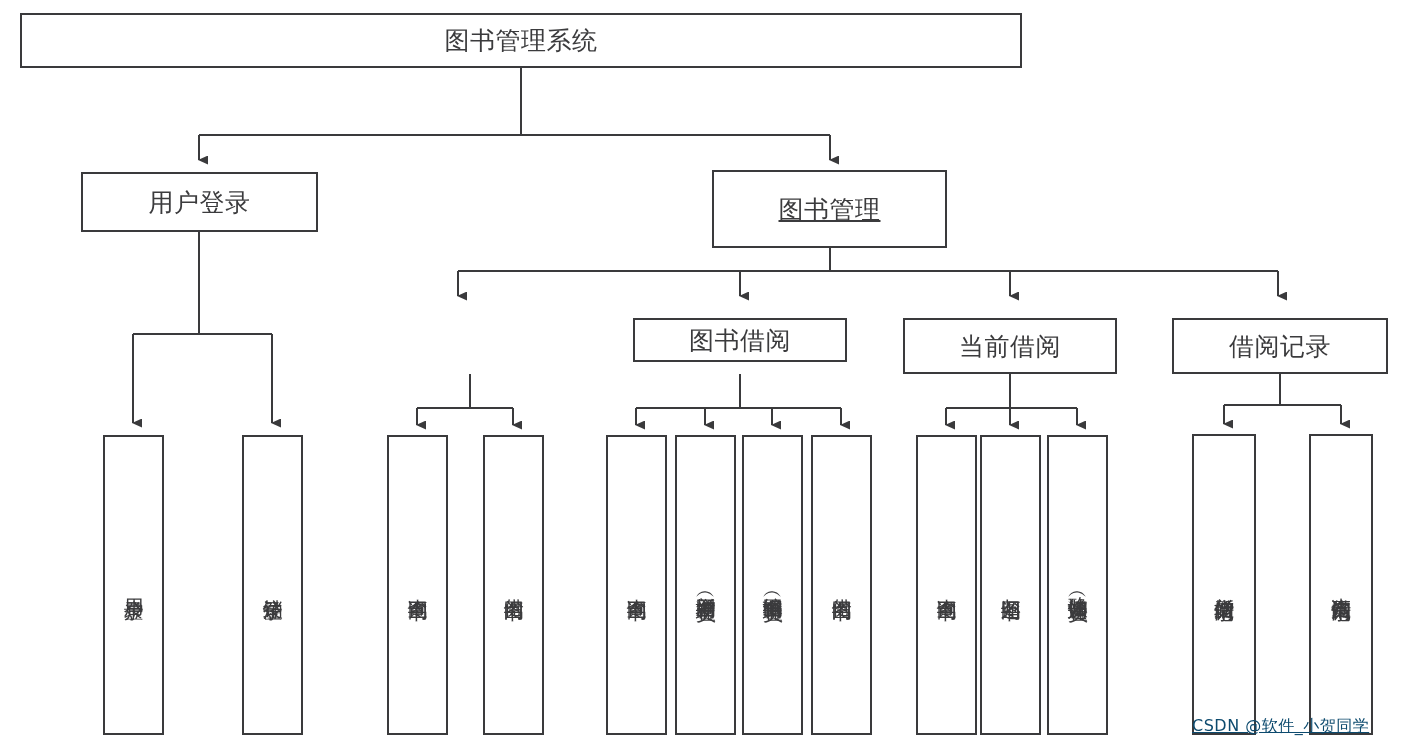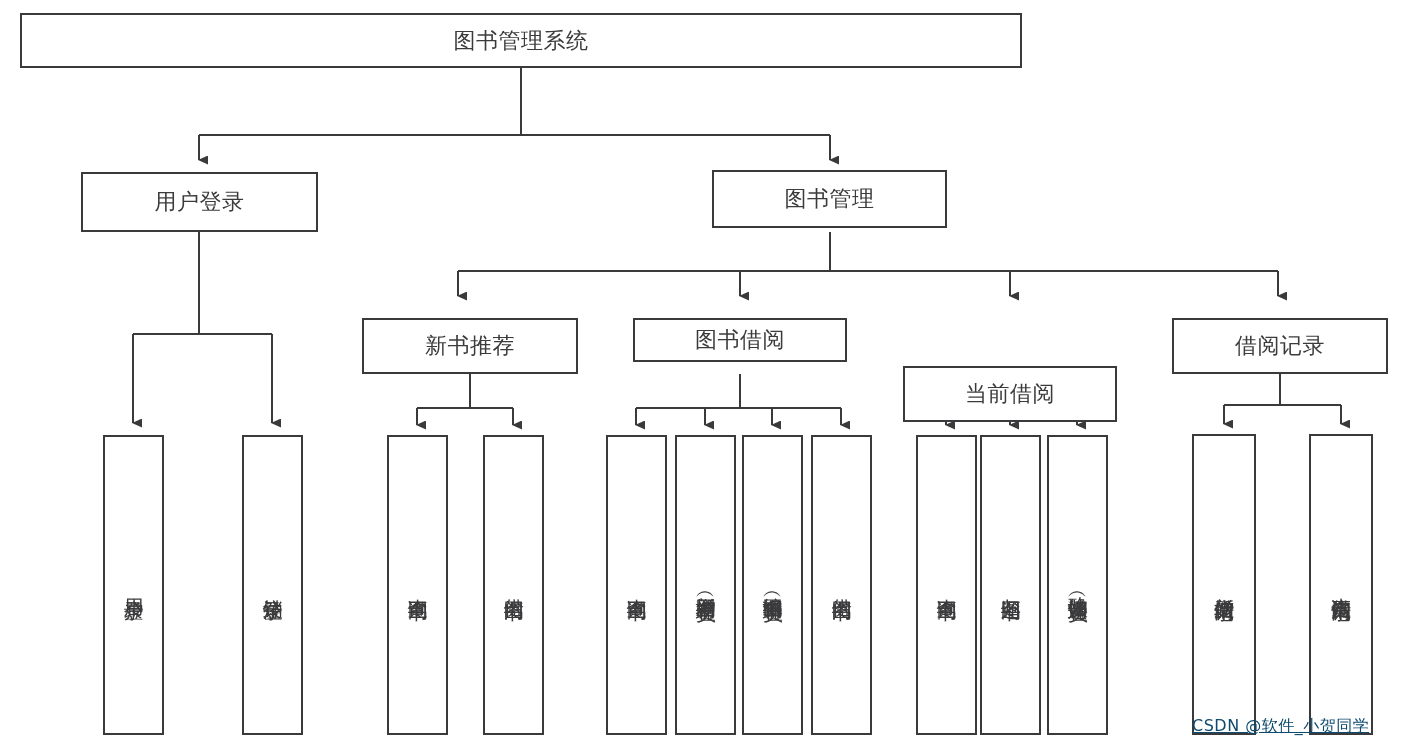--- a/index.html
+++ b/index.html
@@ -26,21 +26,21 @@
     position: absolute;
     box-sizing: border-box;
     background: #ffffff;
     border: 2px solid #3a3a3c;
     display: flex;
     align-items: center;
     justify-content: center;
     color: #3b3b3d;
   }
   .node-h {
-    font-size: 22px;
+    font-size: 25px;
     letter-spacing: 0.5px;
     white-space: nowrap;
   }
   .node-v {
     writing-mode: vertical-rl;
     text-orientation: upright;
     font-size: 20px;
     line-height: 1.18;
     letter-spacing: 1px;
     text-align: center;
@@ -112,25 +112,24 @@
       <path d="M1280,374 L1280,405"></path>
       <path d="M1224,405 L1341,405"></path>
       <path d="M1224,405 L1224,424" marker-end="url(#arrowhead)"></path>
       <path d="M1341,405 L1341,424" marker-end="url(#arrowhead)"></path>
     </g>
   </svg>
 
   <div class="node node-h" style="left:20px; top:13px; width:1002px; height:55px;">图书管理系统</div>
 
   <div class="node node-h" style="left:81px; top:172px; width:237px; height:60px;">用户登录</div>
-  <div class="node node-h" style="left:712px; top:170px; width:235px; height:58px;">图书管理</div>
+  <div class="node node-h" style="left:712px; top:170px; width:235px; height:78px;text-decoration:underline;">图书管理</div>
 
-  <div class="node node-h" style="left:362px; top:318px; width:216px; height:56px;">新书推荐</div>
   <div class="node node-h" style="left:633px; top:318px; width:214px; height:44px;">图书借阅</div>
-  <div class="node node-h" style="left:903px; top:318px; width:214px; height:56px;margin-top:48px;">当前借阅</div>
+  <div class="node node-h" style="left:903px; top:318px; width:214px; height:56px;">当前借阅</div>
   <div class="node node-h" style="left:1172px; top:318px; width:216px; height:56px;text-align:center;">借阅记录</div>
 
   <div class="node node-v" style="left:103px; top:435px; width:61px; height:300px;">用户登录</div>
   <div class="node node-v" style="left:242px; top:435px; width:61px; height:300px;">注销登录</div>
 
   <div class="node node-v" style="left:387px; top:435px; width:61px; height:300px;">查询图书</div>
   <div class="node node-v" style="left:483px; top:435px; width:61px; height:300px;">借阅图书</div>
 
   <div class="node node-v" style="left:606px; top:435px; width:61px; height:300px;">查询图书</div>
   <div class="node node-v" style="left:675px; top:435px; width:61px; height:300px;">新增图书（管理员）</div>

